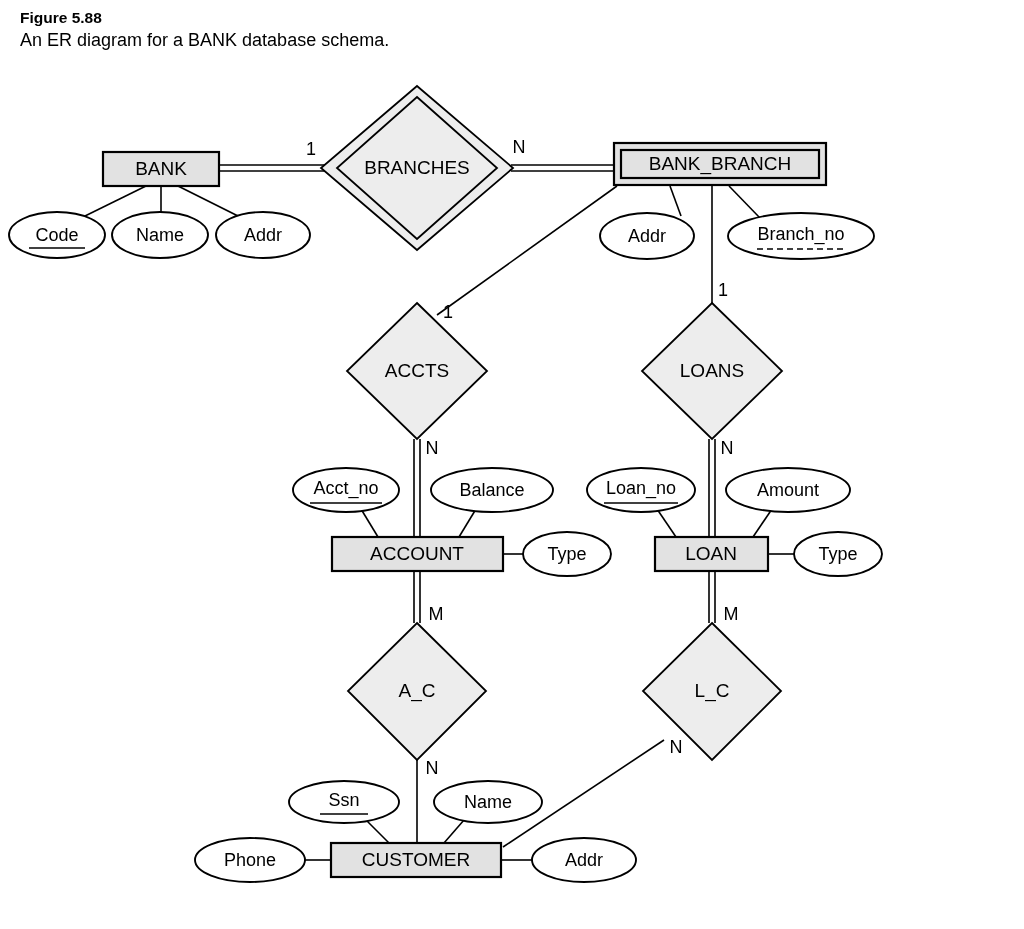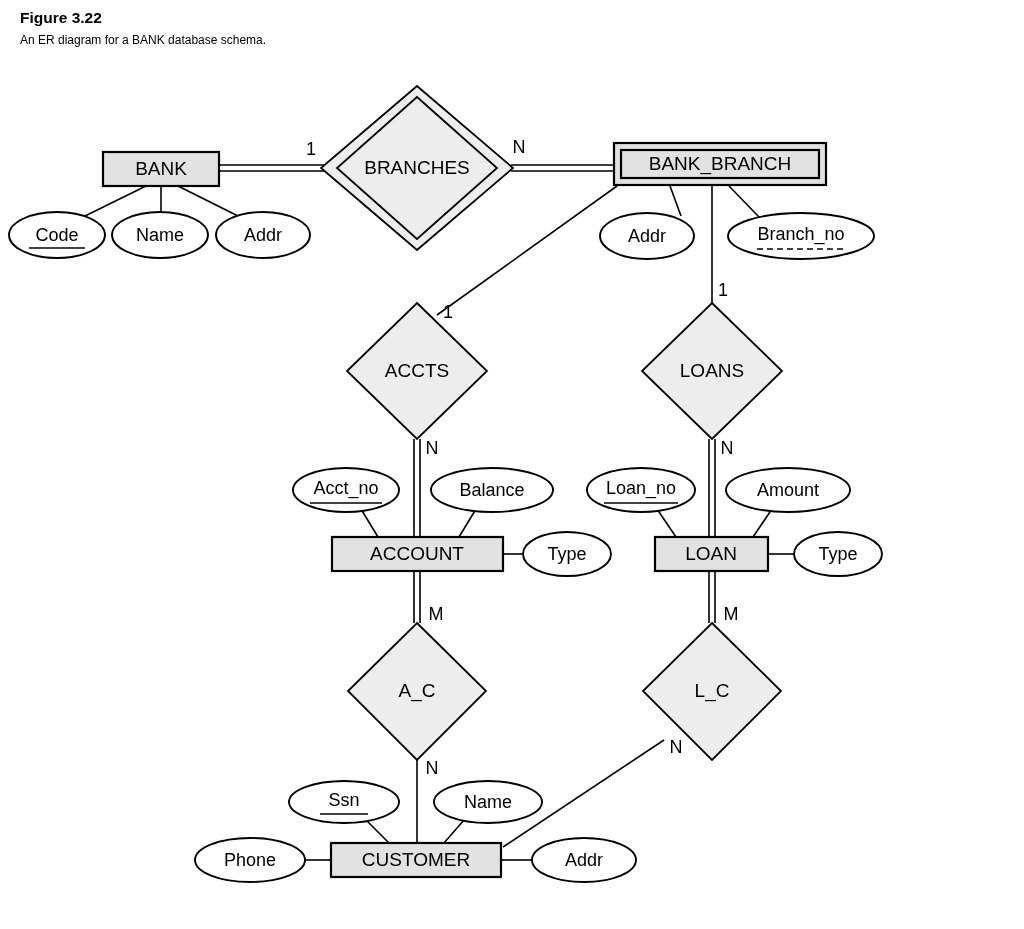--- a/index.html
+++ b/index.html
@@ -22,21 +22,21 @@
     width: 700px;
   }
   #fig-number {
     font-size: 15.5px;
     font-weight: bold;
     color: #000000;
     letter-spacing: 0px;
     line-height: 20px;
   }
   #fig-caption {
-    font-size: 12px;
+    font-size: 18px;
     color: #000000;
     line-height: 20px;
     margin-top: 2px;
   }
   #diagram-svg {
     position: absolute;
     left: 0;
     top: 0;
   }
   .ent-box {
@@ -107,21 +107,21 @@
     stroke-width: 1.7;
     stroke-dasharray: 6 4;
   }
 </style>
 </head>
 <body>
 
 <div id="page">
 
   <div id="caption-block">
-    <div id="fig-number">Figure 3.22</div>
+    <div id="fig-number">Figure 5.88</div>
     <div id="fig-caption">An ER diagram for a BANK database schema.</div>
   </div>
 
   <svg id="diagram-svg" width="1024" height="929" viewBox="0 0 1024 929">
 
     <g>
 
       <g>
         <line class="edge-double" x1="219" y1="165" x2="324" y2="165"></line>
         <line class="edge-double" x1="219" y1="171" x2="324" y2="171"></line>

